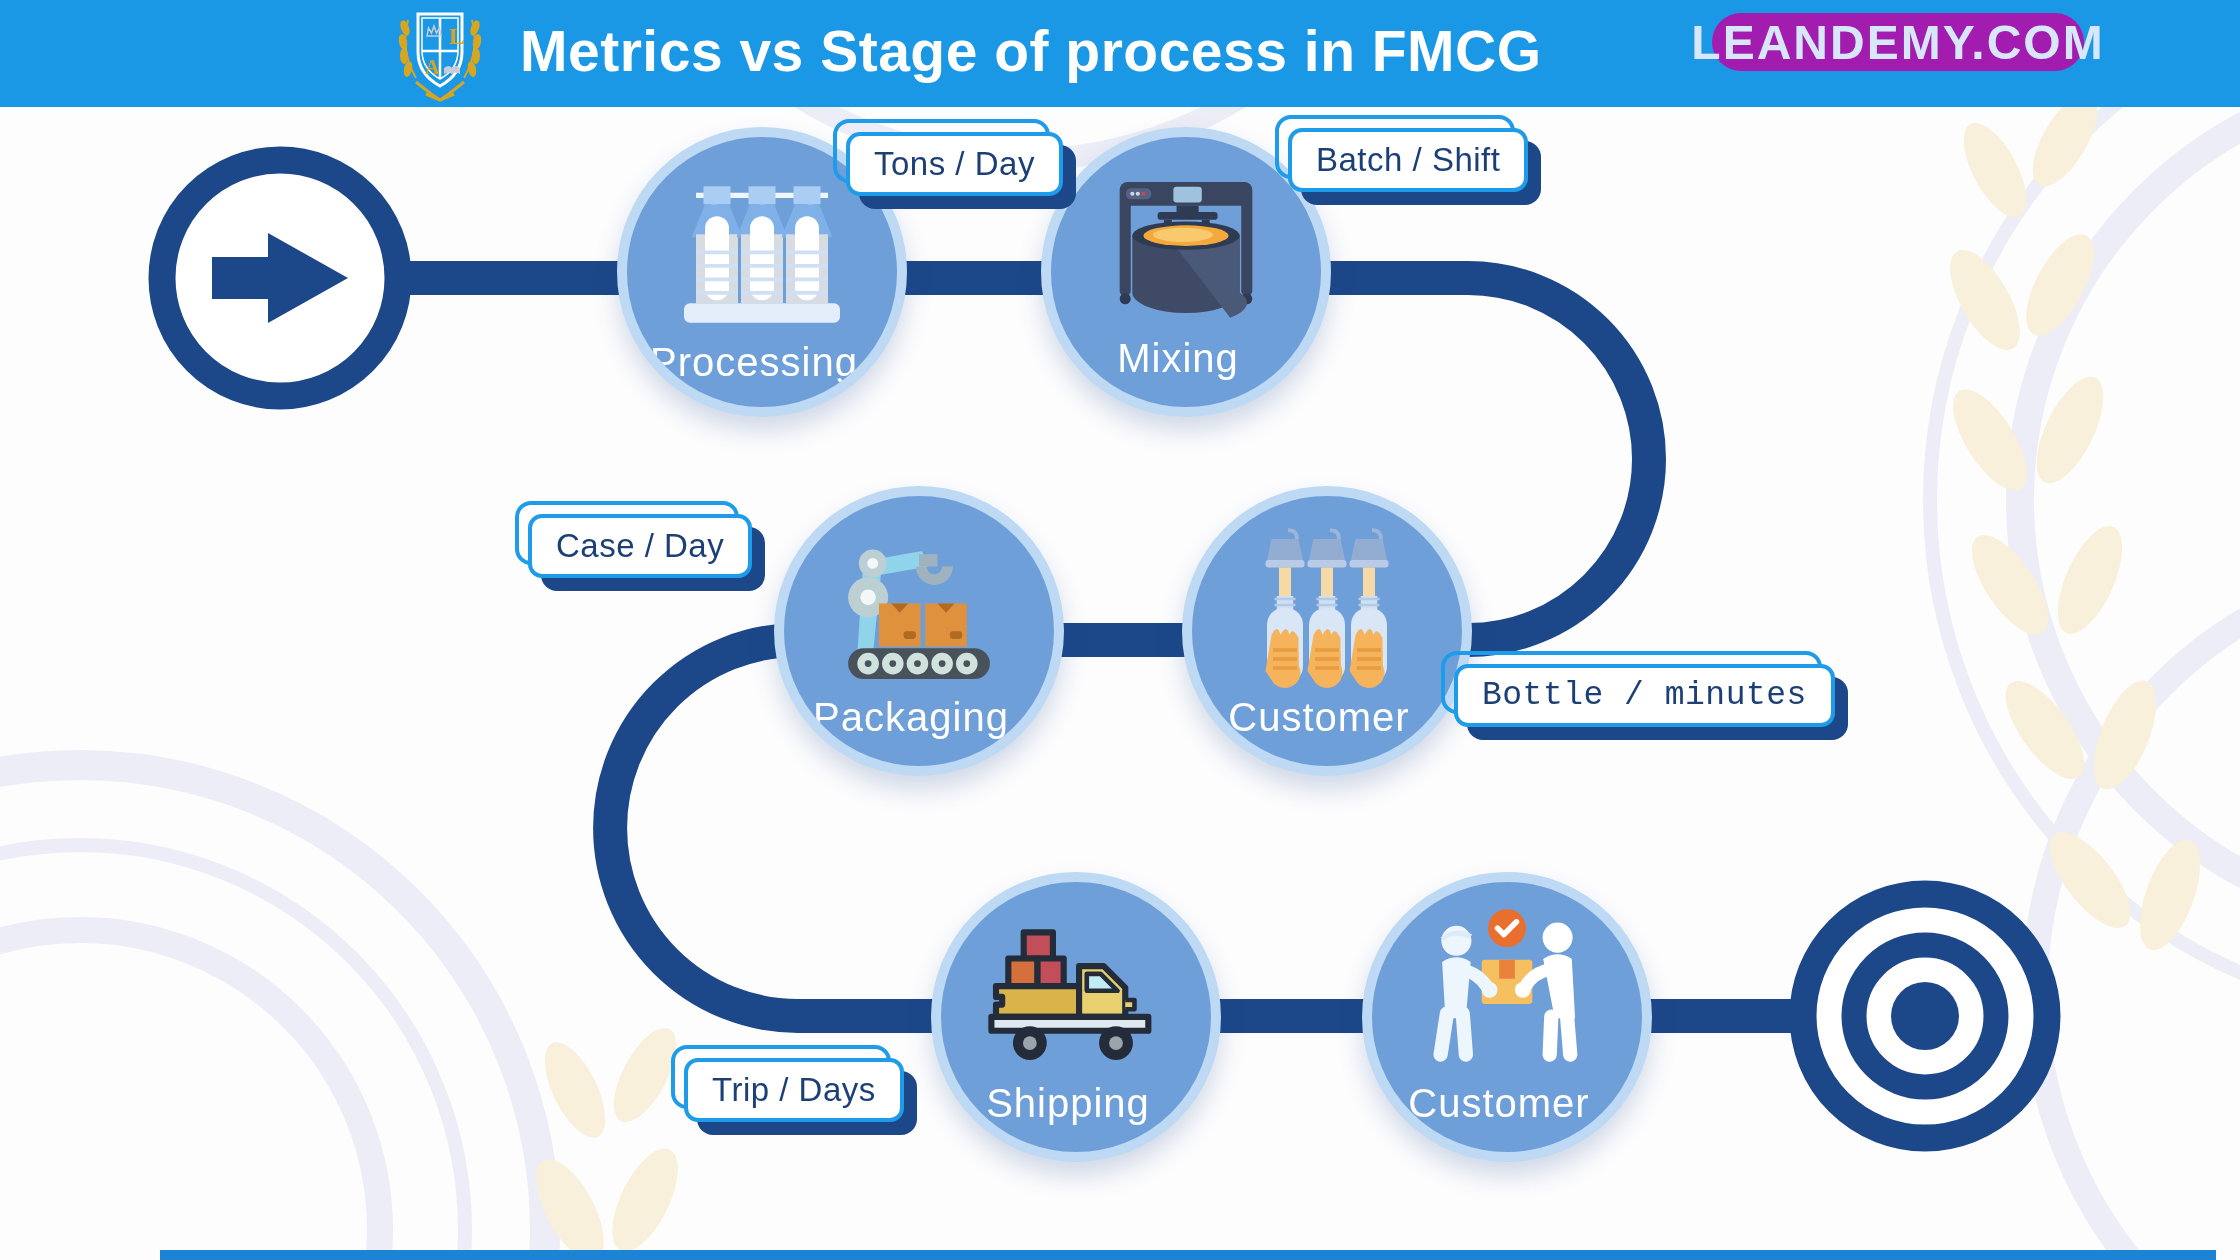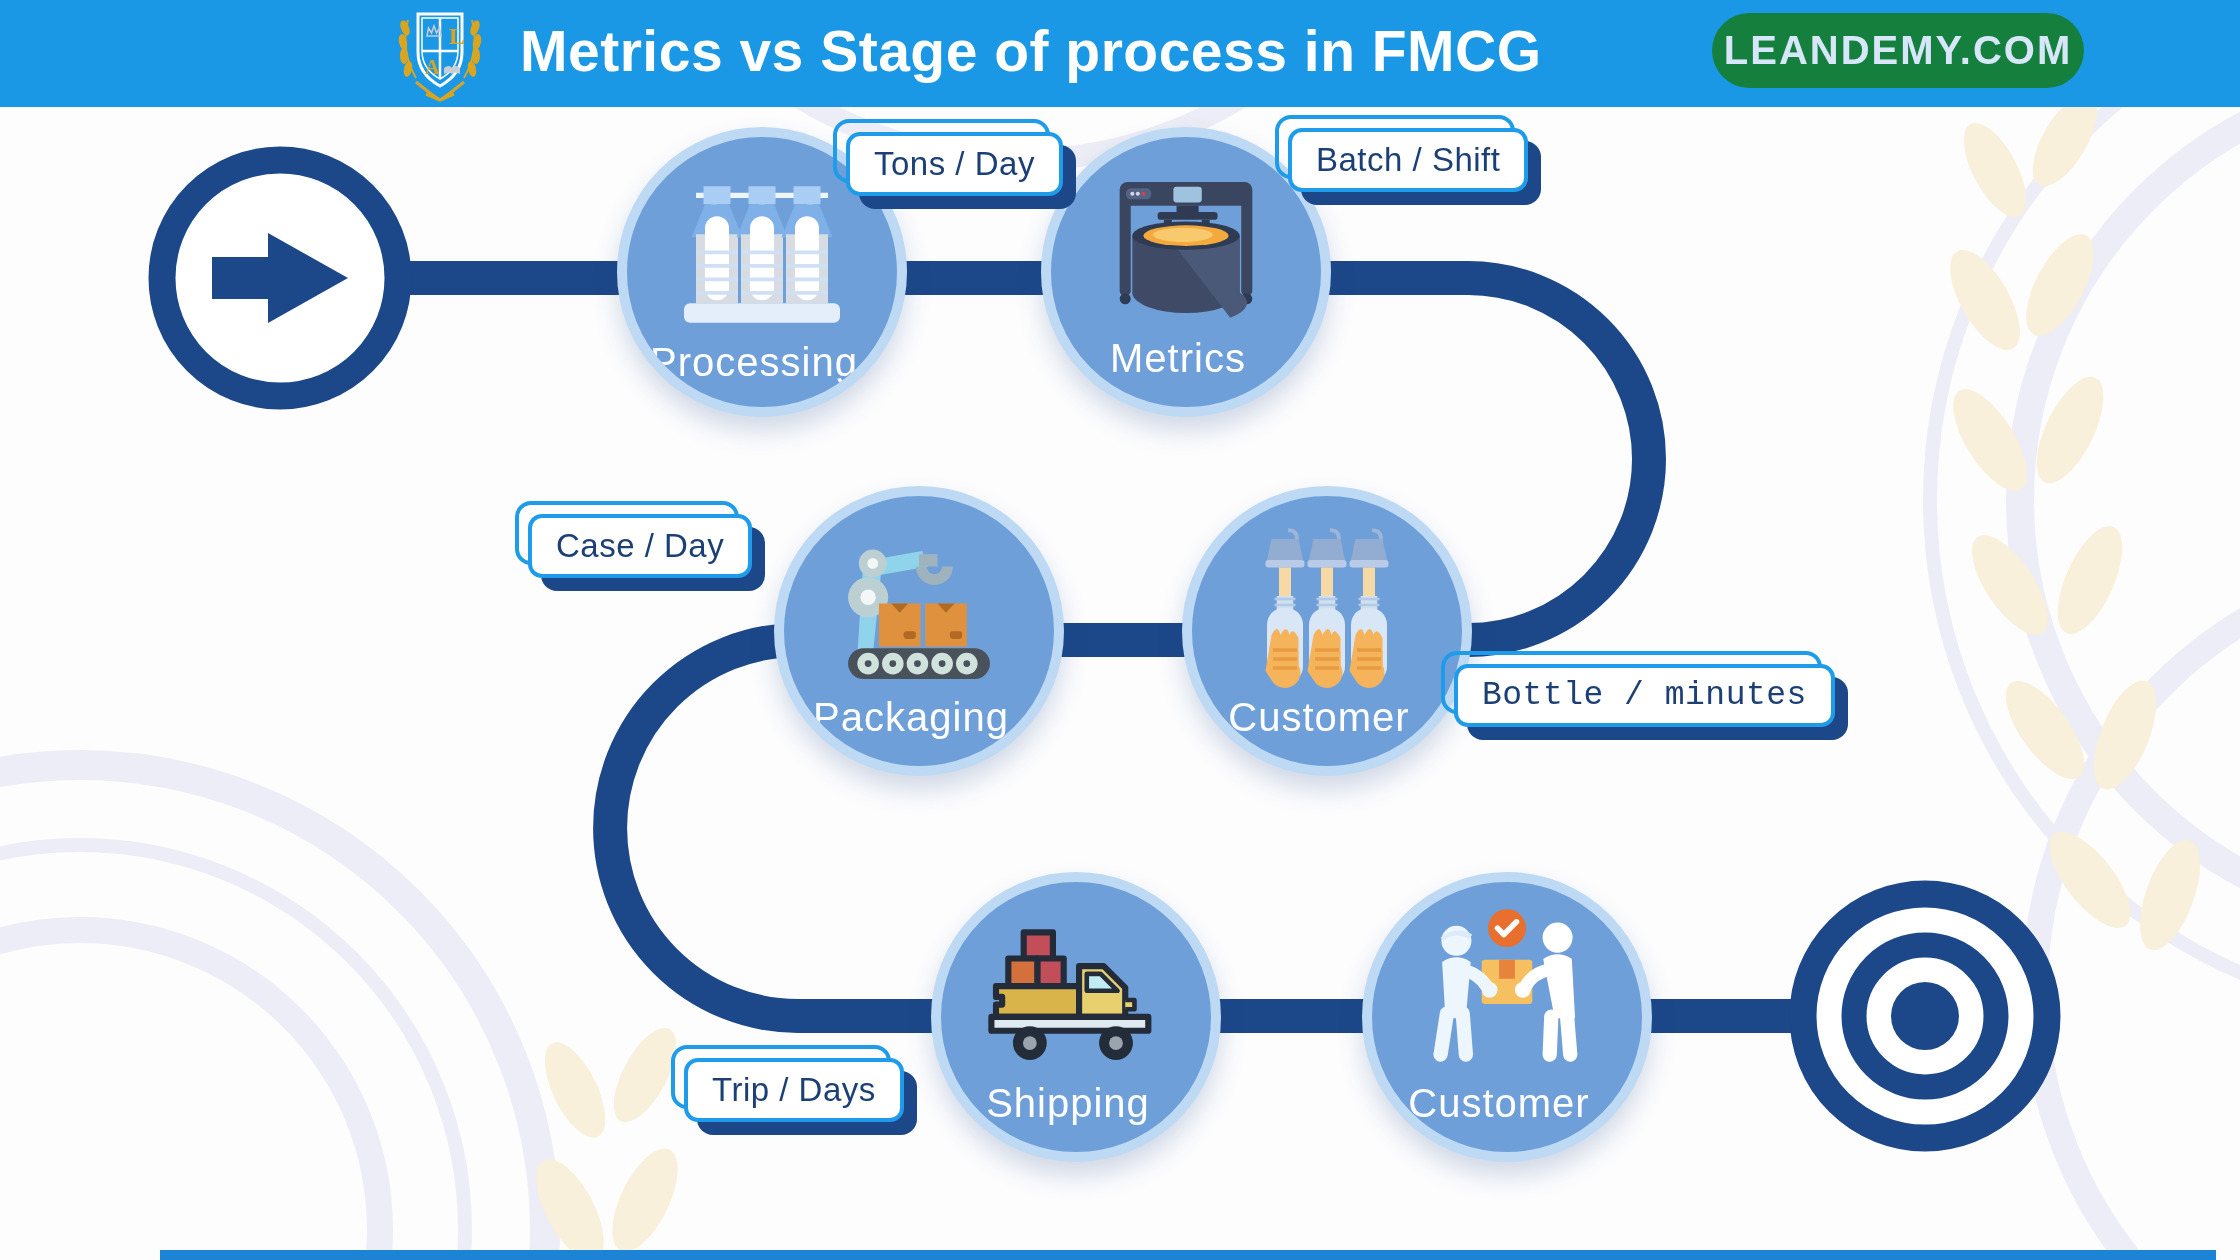--- a/index.html
+++ b/index.html
@@ -14,24 +14,24 @@
     position:absolute;left:0;top:0;width:2240px;height:107px;
     background:#1a98e5;z-index:5;
   }
   .logo{position:absolute;left:396px;top:6px;}
   .page-title{
     position:absolute;left:520px;top:50%;transform:translateY(-54%);
     margin:0;color:#ffffff;font-size:57px;font-weight:800;letter-spacing:.5px;
     white-space:nowrap;
   }
   .brand-pill{
-    position:absolute;left:1712px;top:13px;width:372px;height:75px;
-    background:#15803d;border-radius:44px;
+    position:absolute;left:1712px;top:13px;width:372px;height:58px;
+    background:#a21caf;border-radius:44px;
     display:flex;align-items:center;justify-content:center;
-    color:#d7e6f8;font-size:40px;font-weight:800;letter-spacing:2px;
+    color:#d7e6f8;font-size:48px;font-weight:800;letter-spacing:2px;
   }
   
   .flow-overlay{position:absolute;left:0;top:0;z-index:1;}
   
   .node{position:absolute;width:290px;height:290px;z-index:2;}
   .node .circle{
     width:290px;height:290px;border-radius:50%;
     background:#6f9fd9;border:10px solid #bdd9f3;box-sizing:border-box;
     box-shadow:0 14px 26px rgba(28,71,136,.20);
     position:relative;overflow:hidden;
@@ -213,21 +213,21 @@
       <rect x="42" y="31" width="38" height="5" rx="2" fill="#2f3b52"></rect>
       <rect x="46" y="36" width="5" height="9" fill="#2f3b52"></rect>
       <rect x="70" y="36" width="5" height="9" fill="#2f3b52"></rect>
 
       <path d="M26 46 v36 a34 13 0 0 0 68 0 v-36 z" fill="#3e4a66"></path>
       <path d="M48 46 l40 52 a34 13 0 0 0 6 -16 v-36 z" fill="#4b5979"></path>
       <ellipse cx="60" cy="46" rx="34" ry="9" fill="#2f3b52"></ellipse>
       <ellipse cx="60" cy="46" rx="27" ry="6.5" fill="#f3a93c"></ellipse>
       <ellipse cx="58" cy="45.5" rx="19" ry="4.5" fill="#f8c96d"></ellipse>
     </svg>
-    <span class="label">Metrics</span>
+    <span class="label">Mixing</span>
   </div>
 </div>
 
 <div class="node" id="node-filling">
   <div class="circle">
     <svg class="icon" style="top:28px" width="180" height="180" viewBox="0 0 120 120">
       <g>
         <g transform="translate(32,0)">
           <path d="M2 4 q6 0 6 6" stroke="#9db6d8" stroke-width="2.5" fill="none"></path>
           <path d="M-9 10 h18 l3 14 h-24 z" fill="#93add2"></path>

